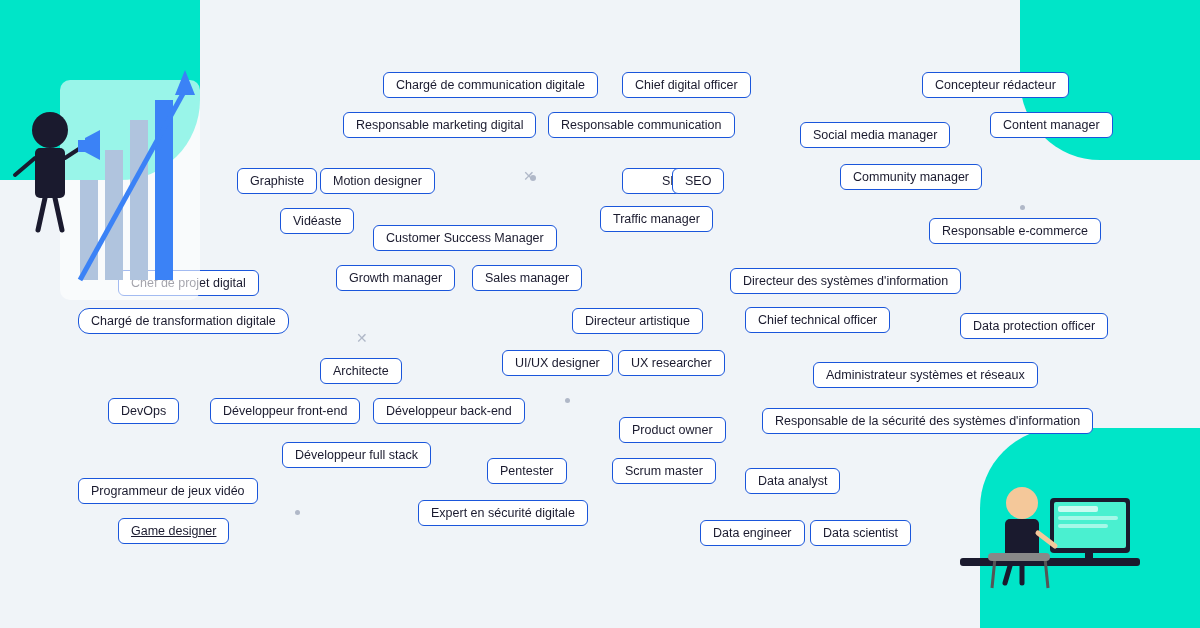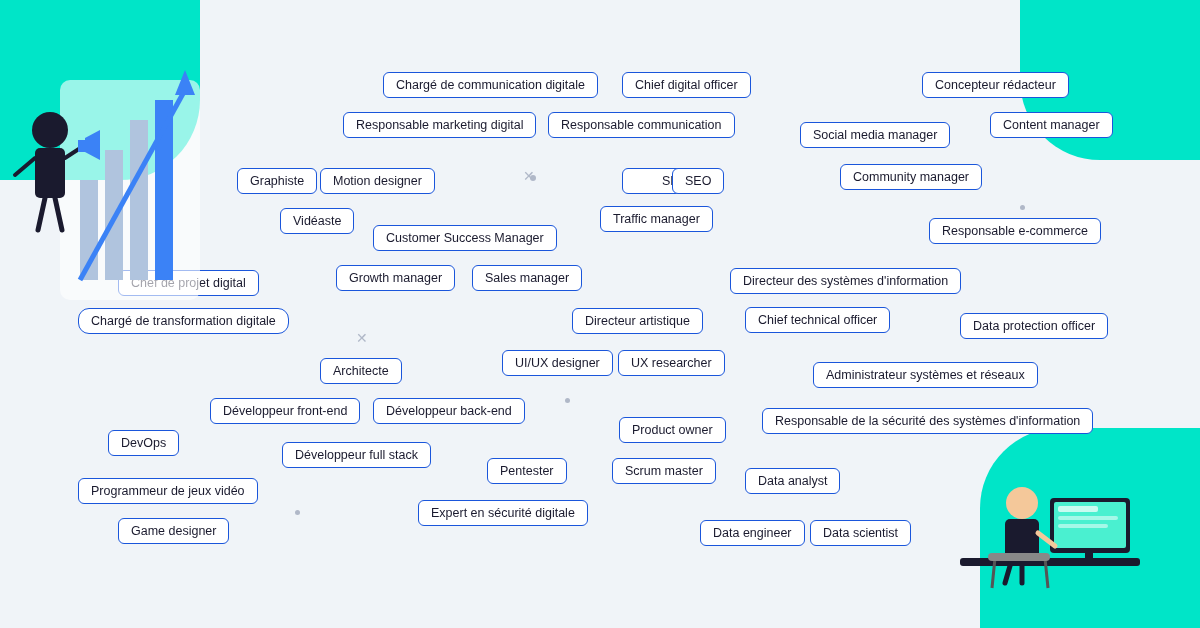--- a/index.html
+++ b/index.html
@@ -169,27 +169,27 @@
     <div class="tag" style="left: 472px; top: 265px;">Sales manager</div>
     <div class="tag" style="left: 730px; top: 268px;">Directeur des systèmes d'information</div>
     <div class="tag" style="left: 78px; top: 308px; border-radius: 11px;">Chargé de transformation digitale</div>
     <div class="tag" style="left: 572px; top: 308px;">Directeur artistique</div>
     <div class="tag" style="left: 745px; top: 307px;">Chief technical officer</div>
     <div class="tag" style="left: 960px; top: 313px;">Data protection officer</div>
     <div class="tag" style="left: 320px; top: 358px;">Architecte</div>
     <div class="tag" style="left: 502px; top: 350px;">UI/UX designer</div>
     <div class="tag" style="left: 618px; top: 350px;">UX researcher</div>
     <div class="tag" style="left: 813px; top: 362px;">Administrateur systèmes et réseaux</div>
-    <div class="tag" style="left: 108px; top: 398px; margin-top: 32px;">DevOps</div>
+    <div class="tag" style="left: 108px; top: 398px;">DevOps</div>
     <div class="tag" style="left: 210px; top: 398px;">Développeur front-end</div>
     <div class="tag" style="left: 373px; top: 398px;">Développeur back-end</div>
     <div class="tag" style="left: 762px; top: 408px;">Responsable de la sécurité des systèmes d'information</div>
     <div class="tag" style="left: 619px; top: 417px;">Product owner</div>
     <div class="tag" style="left: 282px; top: 442px;">Développeur full stack</div>
     <div class="tag" style="left: 612px; top: 458px;">Scrum master</div>
     <div class="tag" style="left: 487px; top: 458px;">Pentester</div>
     <div class="tag" style="left: 78px; top: 478px;">Programmeur de jeux vidéo</div>
     <div class="tag" style="left: 745px; top: 468px;">Data analyst</div>
     <div class="tag" style="left: 418px; top: 500px; padding-left: 12px;">Expert en sécurité digitale</div>
-    <div class="tag" style="left: 118px; top: 518px;">Game designer</div>
+    <div class="tag" style="left: 118px; top: 518px; text-decoration: underline;">Game designer</div>
     <div class="tag" style="left: 700px; top: 520px;">Data engineer</div>
     <div class="tag" style="left: 810px; top: 520px;">Data scientist</div>
   </div>
 
 </body></html>

